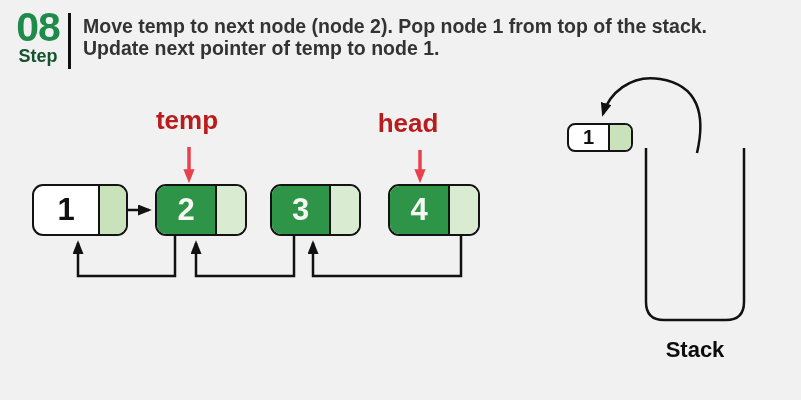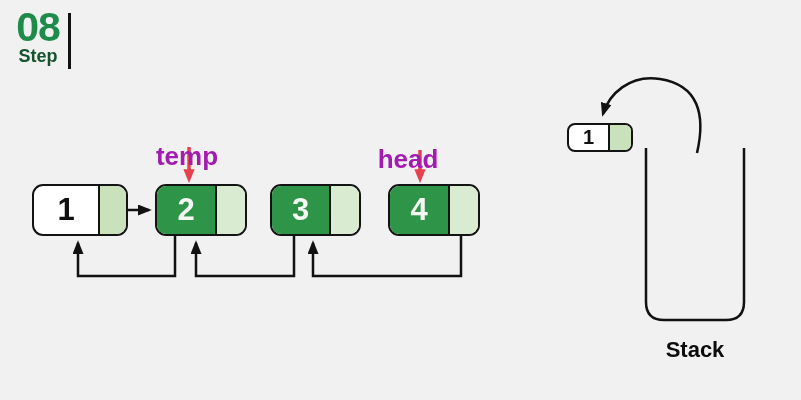--- a/index.html
+++ b/index.html
@@ -34,22 +34,22 @@
   }
   .node .node-body {
     flex:1; display:flex; align-items:center; justify-content:center;
     font-size:31px; font-weight:700; color:#111;
   }
   .node .node-tail { width:28px; border-left:2px solid #131313; background:#d9ecd2; }
   .node.green .node-body { background:#2e9447; color:#f5f7f3; }
   .node.plain .node-tail { background:#c9e2bb; width:26px; }
   
   .ptr-label {
-    position:absolute; font-size:26px; font-weight:700; color:#a21caf;
-    transform:translateX(-50%); white-space:nowrap;margin-top:36px;
+    position:absolute; font-size:26px; font-weight:700; color:#b91c1c;
+    transform:translateX(-50%); white-space:nowrap;
   }
   
   .popped-node {
     position:absolute; left:567px; top:123px; width:66px; height:29px;
     display:flex; box-sizing:border-box;
     border:2px solid #131313; border-radius:8px; overflow:hidden; background:#fff;
   }
   .popped-node .node-body {
     flex:1; display:flex; align-items:center; justify-content:center;
     font-size:20px; font-weight:700; color:#111;
@@ -66,20 +66,22 @@
 <body>
 
 <div class="page">
 
   <div class="step-badge">
     <div class="step-number">08</div>
     <div class="step-word">Step</div>
   </div>
   <div class="header-divider"></div>
   <div class="description">
+    <div>Move temp to next node (node 2). Pop node 1 from top of the stack.</div>
+    <div>Update next pointer of temp to node 1.</div>
   </div>
 
   <svg class="wires" width="801" height="400" viewBox="0 0 801 400">
     <defs>
       <marker id="ab" viewBox="0 0 10 8" markerWidth="5.5" markerHeight="4.4" refX="8" refY="4" orient="auto">
         <path d="M0,0 L10,4 L0,8 z" fill="#111"></path>
       </marker>
       <marker id="ar" viewBox="0 0 10 8" markerWidth="4" markerHeight="3.2" refX="2" refY="4" orient="auto">
         <path d="M0,0 L10,4 L0,8 z" fill="#e8414e"></path>
       </marker>

